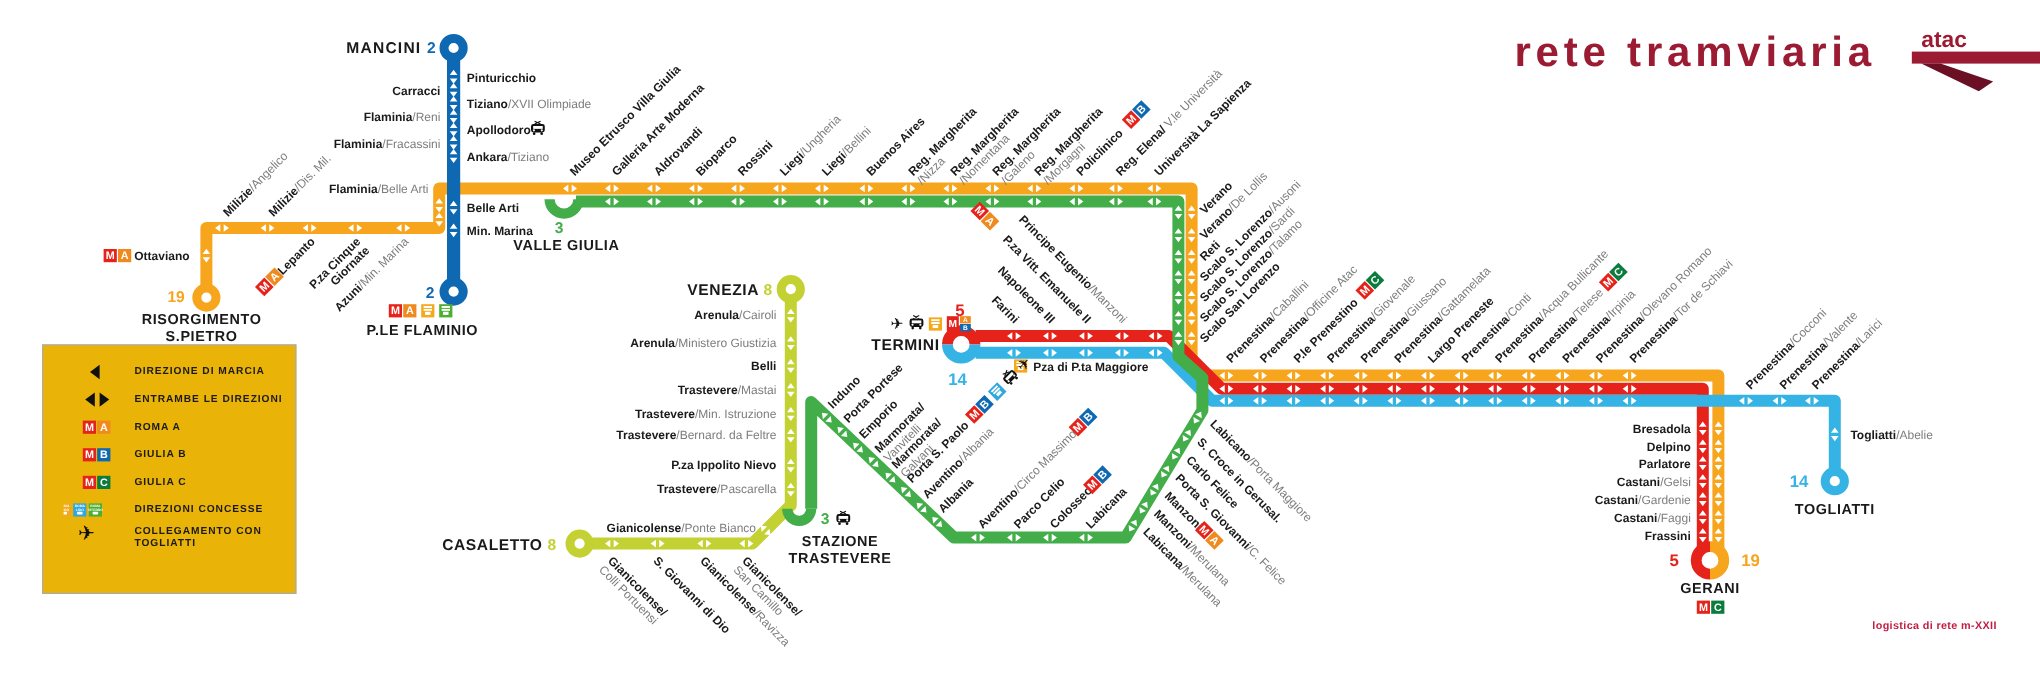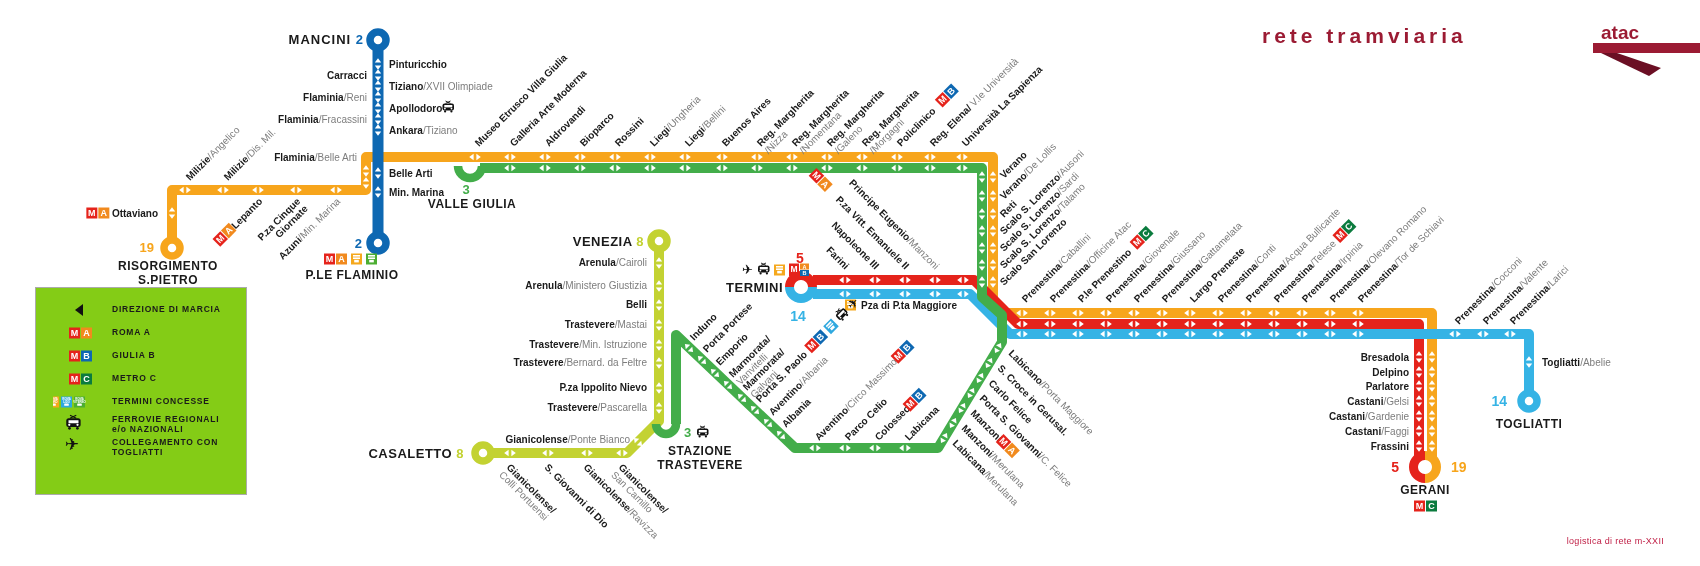--- a/index.html
+++ b/index.html
@@ -1,21 +1,21 @@
 <!DOCTYPE html>
 <html><head>
 <meta charset="utf-8">
 <style>
   html,body{margin:0;padding:0;background:#fff;}
   body{width:1700px;height:566px;position:relative;font-family:"Liberation Sans",sans-serif;overflow:hidden;}
   #map{position:absolute;left:0;top:0;}
-  #title{position:absolute;left:1262px;top:24px;font-size:21px;font-weight:bold;letter-spacing:4px;color:#9B1B33;}
+  #title{position:absolute;left:1262px;top:24px;font-size:35px;font-weight:bold;letter-spacing:4px;color:#9B1B33;}
   #logo{position:absolute;left:1593px;top:22px;width:112px;height:58px;}
-  #footer{position:absolute;right:36px;top:536px;font-size:9px;font-weight:normal;color:#C01E45;letter-spacing:.3px;}
-  #legend-box{position:absolute;left:35px;top:287px;width:212px;height:208px;border:1px solid #ABABAB;background:#84cc16;box-sizing:border-box;padding:10px 0 0 14px;}
+  #footer{position:absolute;right:36px;top:516px;font-size:9px;font-weight:bold;color:#C01E45;letter-spacing:.3px;}
+  #legend-box{position:absolute;left:35px;top:287px;width:212px;height:208px;border:1px solid #ABABAB;background:#eab308;box-sizing:border-box;padding:10px 0 0 14px;}
   .legend-row{display:flex;align-items:center;margin-bottom:1px;}
   .legend-icon{width:62px;flex:0 0 62px;display:flex;justify-content:center;}
   .legend-label{font-size:8.5px;font-weight:bold;color:#1A1A1A;letter-spacing:.8px;line-height:10px;}
 </style>
 </head>
 <body>
 
 <svg id="map" width="1700" height="566" viewBox="0 0 1700 566">
     <path d="M 172,240 L 172,190 L 366,190 L 366,157 L 993,157 L 993,313 L 1432,313 L 1432,458" stroke="#F7A51C" stroke-width="10" fill="none" stroke-linejoin="round"></path>
     <path d="M 813,280 L 974,280 L 1018,324 L 1419,324 L 1419,458" stroke="#E5231B" stroke-width="10" fill="none" stroke-linejoin="round"></path>
@@ -1147,20 +1147,31 @@
             <polygon points="8,-4 16,-10 16,2" fill="#111"></polygon>
           </g>
         </svg>
       </span>
       <div class="legend-label">DIREZIONE DI MARCIA</div>
     </div>
     <div class="legend-row">
       <span class="legend-icon">
         <svg width="56" height="22">
           <g transform="translate(14,16)">
+            <polygon points="4,-4 12,-10 12,2" fill="#111"></polygon>
+            <polygon points="24,-4 16,-10 16,2" fill="#111"></polygon>
+          </g>
+        </svg>
+      </span>
+      <div class="legend-label">ENTRAMBE LE DIREZIONI</div>
+    </div>
+    <div class="legend-row">
+      <span class="legend-icon">
+        <svg width="56" height="22">
+          <g transform="translate(14,16)">
             <rect x="2" y="-9.5" width="11" height="11" fill="#E5231B"></rect>
             <text x="7.5" y="-1" text-anchor="middle" font-size="9" font-weight="bold" fill="#fff" font-family="Liberation Sans, sans-serif">M</text>
             <rect x="14" y="-9.5" width="11" height="11" fill="#F18A1E"></rect>
             <text x="19.5" y="-1" text-anchor="middle" font-size="9" font-weight="bold" fill="#fff" font-family="Liberation Sans, sans-serif">A</text>
           </g>
         </svg>
       </span>
       <div class="legend-label">ROMA A</div>
     </div>
     <div class="legend-row">
@@ -1180,58 +1191,42 @@
       <span class="legend-icon">
         <svg width="56" height="22">
           <g transform="translate(14,16)">
             <rect x="2" y="-9.5" width="11" height="11" fill="#E5231B"></rect>
             <text x="7.5" y="-1" text-anchor="middle" font-size="9" font-weight="bold" fill="#fff" font-family="Liberation Sans, sans-serif">M</text>
             <rect x="14" y="-9.5" width="11" height="11" fill="#0B7B3E"></rect>
             <text x="19.5" y="-1" text-anchor="middle" font-size="9" font-weight="bold" fill="#fff" font-family="Liberation Sans, sans-serif">C</text>
           </g>
         </svg>
       </span>
-      <div class="legend-label">METRO C</div>
+      <div class="legend-label">GIULIA C</div>
     </div>
     <div class="legend-row">
       <span class="legend-icon">
         <svg width="56" height="22">
           <g transform="translate(-5,16)">
             <rect x="0" y="-9.5" width="11" height="11" fill="#F5A81C"></rect>
             <text x="5.5" y="-6.3" text-anchor="middle" font-size="2.8" font-weight="bold" fill="#fff" font-family="Liberation Sans, sans-serif">ROMA</text>
             <text x="5.5" y="-3.4" text-anchor="middle" font-size="2.8" font-weight="bold" fill="#fff" font-family="Liberation Sans, sans-serif">NORD</text>
             <rect x="3.2" y="-2.6" width="4.6" height="2.4" rx="0.6" fill="#fff"></rect>
             <rect x="13" y="-9.5" width="11" height="11" fill="#2FA8DF"></rect>
             <text x="18.5" y="-6.3" text-anchor="middle" font-size="2.8" font-weight="bold" fill="#fff" font-family="Liberation Sans, sans-serif">ROMA</text>
             <text x="18.5" y="-3.4" text-anchor="middle" font-size="2.8" font-weight="bold" fill="#fff" font-family="Liberation Sans, sans-serif">LIDO</text>
             <rect x="16.2" y="-2.6" width="4.6" height="2.4" rx="0.6" fill="#fff"></rect>
             <rect x="26" y="-9.5" width="11" height="11" fill="#4CAE32"></rect>
             <text x="31.5" y="-6.3" text-anchor="middle" font-size="2.8" font-weight="bold" fill="#fff" font-family="Liberation Sans, sans-serif">ROMA</text>
             <text x="31.5" y="-3.4" text-anchor="middle" font-size="2.8" font-weight="bold" fill="#fff" font-family="Liberation Sans, sans-serif">VITERBO</text>
             <rect x="29.2" y="-2.6" width="4.6" height="2.4" rx="0.6" fill="#fff"></rect>
           </g>
         </svg>
       </span>
-      <div class="legend-label">TERMINI CONCESSE</div>
-    </div>
-    <div class="legend-row">
-      <span class="legend-icon">
-        <svg width="56" height="22">
-          <g transform="translate(12,16) scale(1.25)">
-            <path d="M 4,-11 L 9,-8.6 M 9,-11 L 4,-8.6" stroke="#111" stroke-width="0.9" fill="none"></path>
-            <rect x="1" y="-8.6" width="11.5" height="7" rx="2" fill="#111"></rect>
-            <rect x="2.8" y="-7" width="8" height="2.4" fill="#fff"></rect>
-            <circle cx="3.4" cy="-3.4" r="0.9" fill="#fff"></circle>
-            <circle cx="10" cy="-3.4" r="0.9" fill="#fff"></circle>
-            <circle cx="3.6" cy="-0.6" r="1.1" fill="#111"></circle>
-            <circle cx="9.9" cy="-0.6" r="1.1" fill="#111"></circle>
-          </g>
-        </svg>
-      </span>
-      <div class="legend-label">FERROVIE REGIONALI<div>e/o NAZIONALI</div></div>
+      <div class="legend-label">DIREZIONI CONCESSE</div>
     </div>
     <div class="legend-row">
       <span class="legend-icon">
         <svg width="56" height="22">
           <g transform="translate(12,14) scale(1.3)">
             <text x="0" y="0" font-size="13" fill="#111" font-family="DejaVu Sans, sans-serif">✈</text>
           </g>
         </svg>
       </span>
       <div class="legend-label">COLLEGAMENTO CON<div>TOGLIATTI</div></div>

